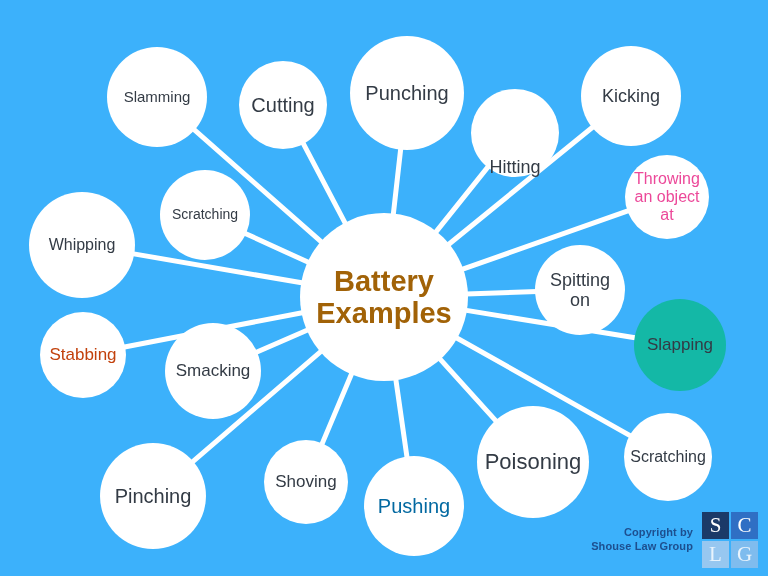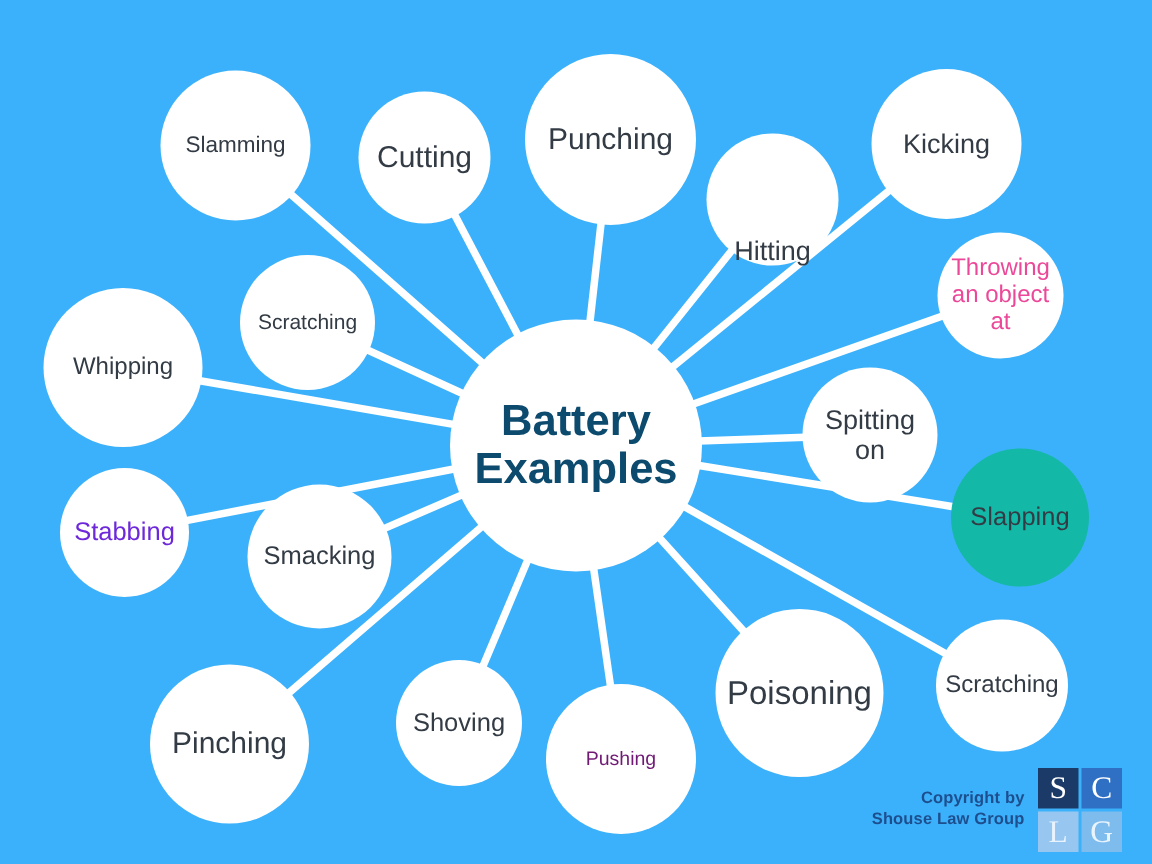--- a/index.html
+++ b/index.html
@@ -39,26 +39,26 @@
     line-height: 1.12;
     z-index: 5;
   }
   .node .label {
     display: block;
     padding: 0 4px;
     white-space: pre-line;
   }
   .node.center {
     z-index: 6;
-    color: #0c4a6e;
+    color: #a16207;
     font-weight: bold;
   }
   #footer {
     position: absolute;
-    right: 20px;
+    right: 10px;
     bottom: 8px;
     display: flex;
     align-items: center;
     gap: 9px;
     z-index: 8;
     justify-content: space-between;
   }
   #copyright {
     text-align: right;
     font-size: 11px;
@@ -144,33 +144,33 @@
       <div class="node" style="left: 29px; top: 192px; width: 106px; height: 106px; font-size: 16px; background: rgb(255, 255, 255); color: rgb(51, 59, 69);">
         <span class="label">Whipping</span>
       </div>
       <div class="node" style="left: 535px; top: 245px; width: 90px; height: 90px; font-size: 18px; background: rgb(255, 255, 255); color: rgb(51, 59, 69);">
         <span class="label">Spitting
 on</span>
       </div>
       <div class="node" style="left: 634px; top: 299px; width: 92px; height: 92px; font-size: 17px; background: #14b8a6; color: rgb(51, 59, 69);">
         <span class="label">Slapping</span>
       </div>
-      <div class="node" style="left: 40px; top: 312px; width: 86px; height: 86px; font-size: 17px; background: rgb(255, 255, 255); color: #6d28d9;">
+      <div class="node" style="left: 40px; top: 312px; width: 86px; height: 86px; font-size: 17px; background: rgb(255, 255, 255); color: #c2410c;">
         <span class="label">Stabbing</span>
       </div>
       <div class="node" style="left: 165px; top: 323px; width: 96px; height: 96px; font-size: 17px; background: rgb(255, 255, 255); color: rgb(51, 59, 69);">
         <span class="label">Smacking</span>
       </div>
       <div class="node" style="left: 624px; top: 413px; width: 88px; height: 88px; font-size: 16px; background: rgb(255, 255, 255); color: rgb(51, 59, 69);">
         <span class="label">Scratching</span>
       </div>
       <div class="node" style="left: 477px; top: 406px; width: 112px; height: 112px; font-size: 22px; background: rgb(255, 255, 255); color: rgb(51, 59, 69);">
         <span class="label">Poisoning</span>
       </div>
-      <div class="node" style="left: 364px; top: 456px; width: 100px; height: 100px; font-size: 13px; background: rgb(255, 255, 255); color: #701a75;">
+      <div class="node" style="left: 364px; top: 456px; width: 100px; height: 100px; font-size: 20px; background: rgb(255, 255, 255); color: #0369a1;">
         <span class="label">Pushing</span>
       </div>
       <div class="node" style="left: 264px; top: 440px; width: 84px; height: 84px; font-size: 17px; background: rgb(255, 255, 255); color: rgb(51, 59, 69);">
         <span class="label">Shoving</span>
       </div>
       <div class="node" style="left: 100px; top: 443px; width: 106px; height: 106px; font-size: 20px; background: rgb(255, 255, 255); color: rgb(51, 59, 69);">
         <span class="label">Pinching</span>
       </div>
     </div>
 

